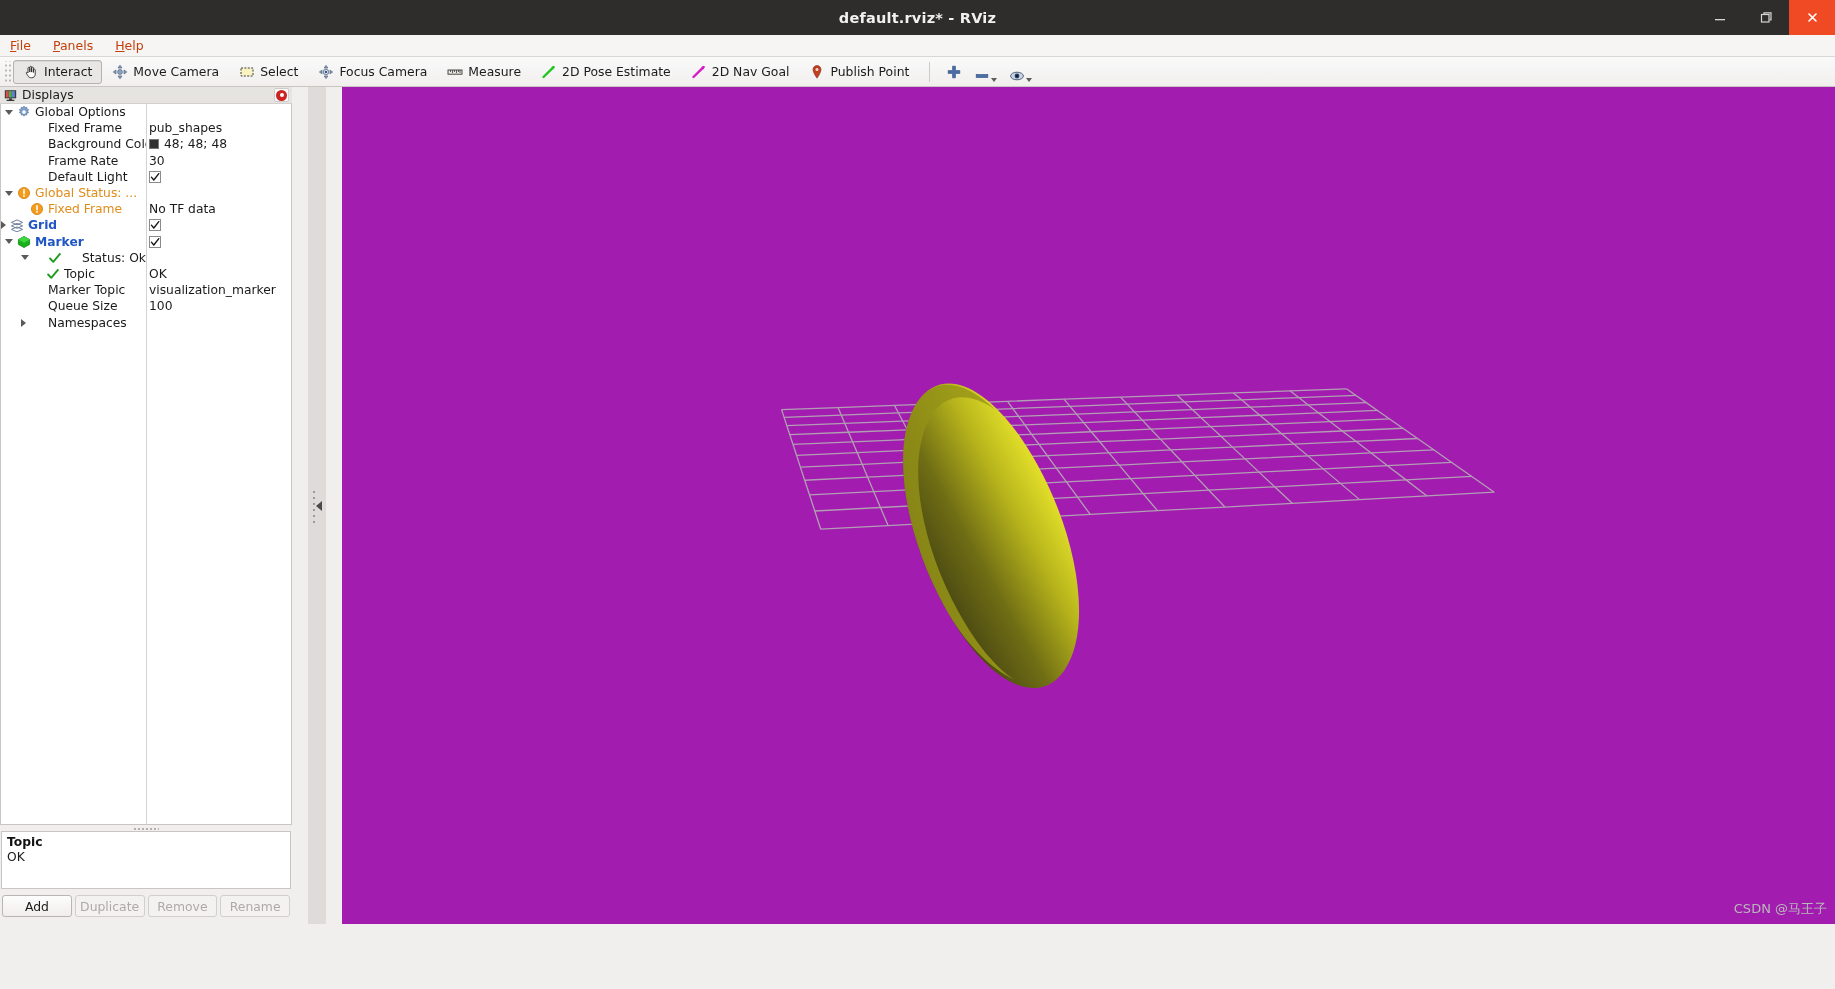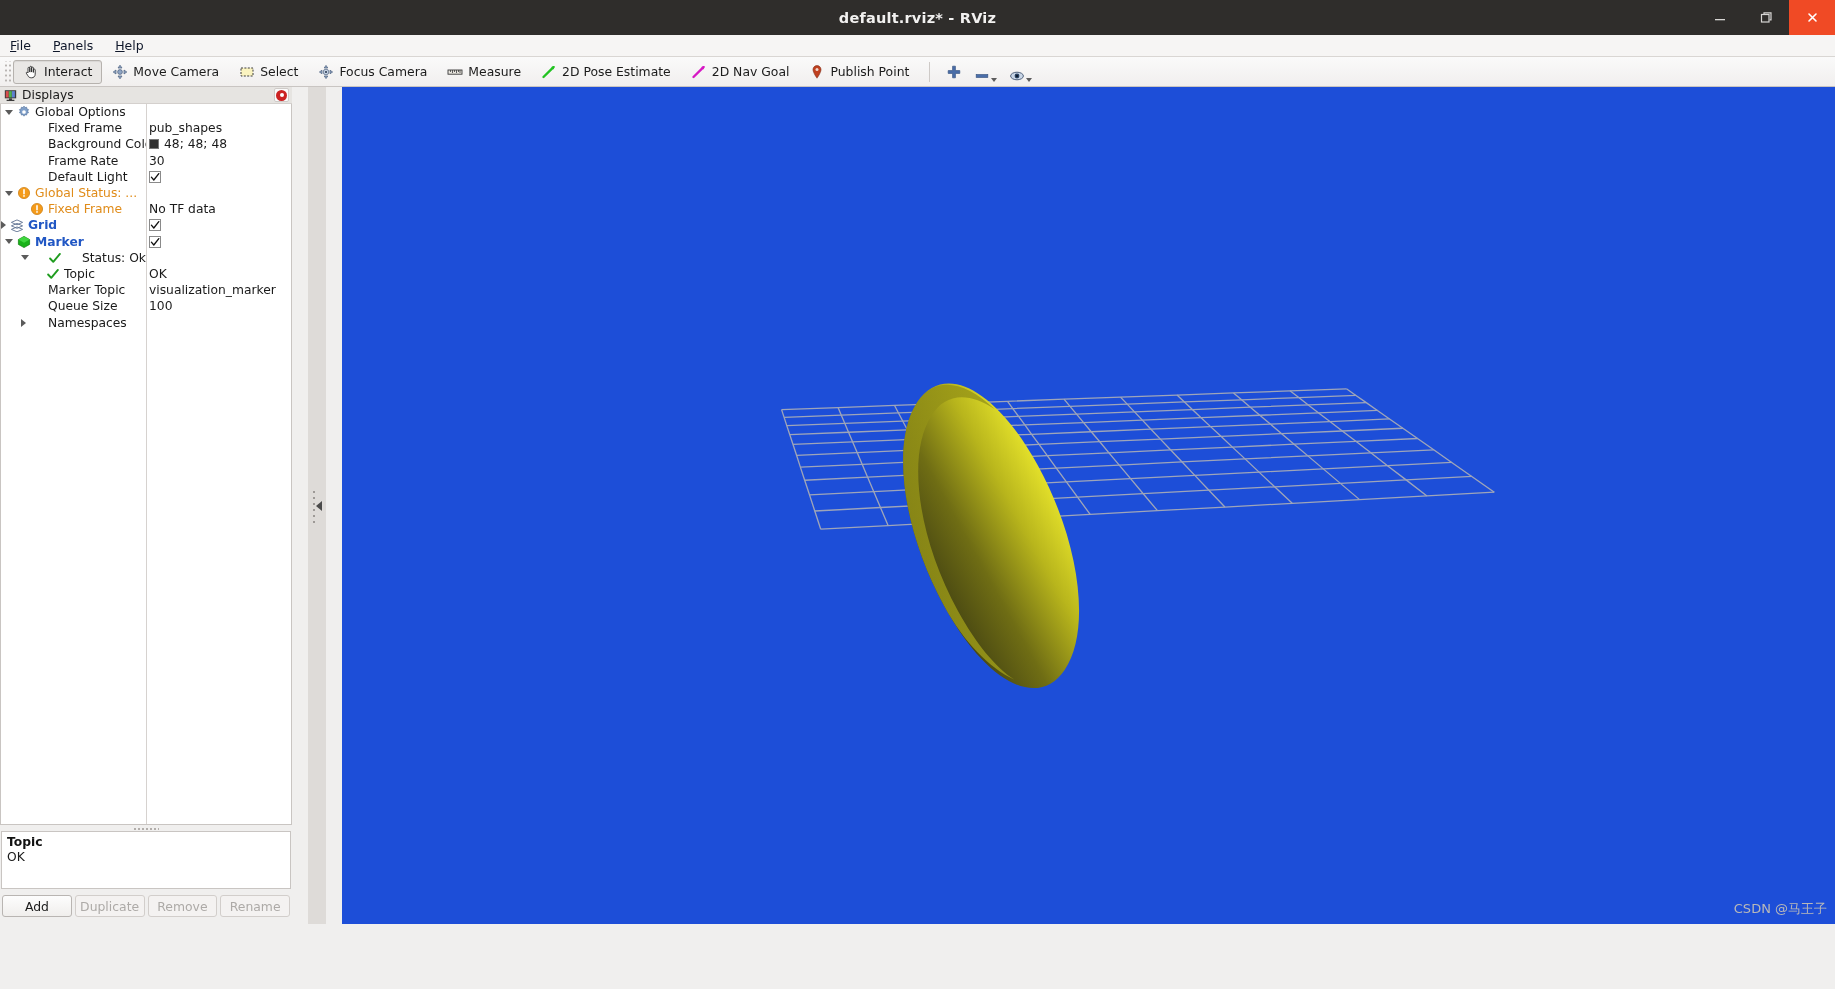--- a/index.html
+++ b/index.html
@@ -28,21 +28,21 @@
   .win-btn svg { display:block; }
   .win-close { background: #f04a25; }
   .win-close .xg { color: #ffffff; }
 
   
   .menubar {
     height: 22px; background: #f6f5f4; border-bottom: 1px solid #d9d6d3;
     display: flex; align-items: center; padding-left: 7px; flex: 0 0 22px;
   }
   .menu-item {
-    font-size: 12.5px; color: #0f172a; padding: 2px 11px 2px 3px; margin-right: 8px;
+    font-size: 12.5px; color: #c2410c; padding: 2px 11px 2px 3px; margin-right: 8px;
     line-height: 16px;
   }
   .menu-item u { text-decoration: underline; }
 
   
   .toolbar {
     height: 30px; background: #f6f5f4; border-bottom: 1px solid #c9c5c2;
     display: flex; align-items: center; padding-left: 3px; flex: 0 0 30px;
     background: linear-gradient(#fafafa, #f1efee);
   }
@@ -150,21 +150,21 @@
   }
   .vsplit .grip-dots {
     position: absolute; left: 4px; top: 50%; transform: translateY(-50%);
     width: 3px; height: 34px;
     background-image: radial-gradient(circle, #9d9996 1px, transparent 1.2px);
     background-size: 4px 6px;
   }
   .vsplit .tri { width:0;height:0;border-top:5px solid transparent;border-bottom:5px solid transparent;border-right:6px solid #4a4a4a; margin-left:4px;}
 
   
-  .view3d { flex: 1 1 auto; background: #1d4ed8; position: relative; overflow: hidden; }
+  .view3d { flex: 1 1 auto; background: #a21caf; position: relative; overflow: hidden; }
   .watermark {
     position: absolute; right: 8px; bottom: 6px; font-size: 13px; color: #b9b9b9;
     font-family: "DejaVu Sans", "Liberation Sans", sans-serif;
   }
 </style>
 </head>
 <body>
 
 <div id="app">
 

